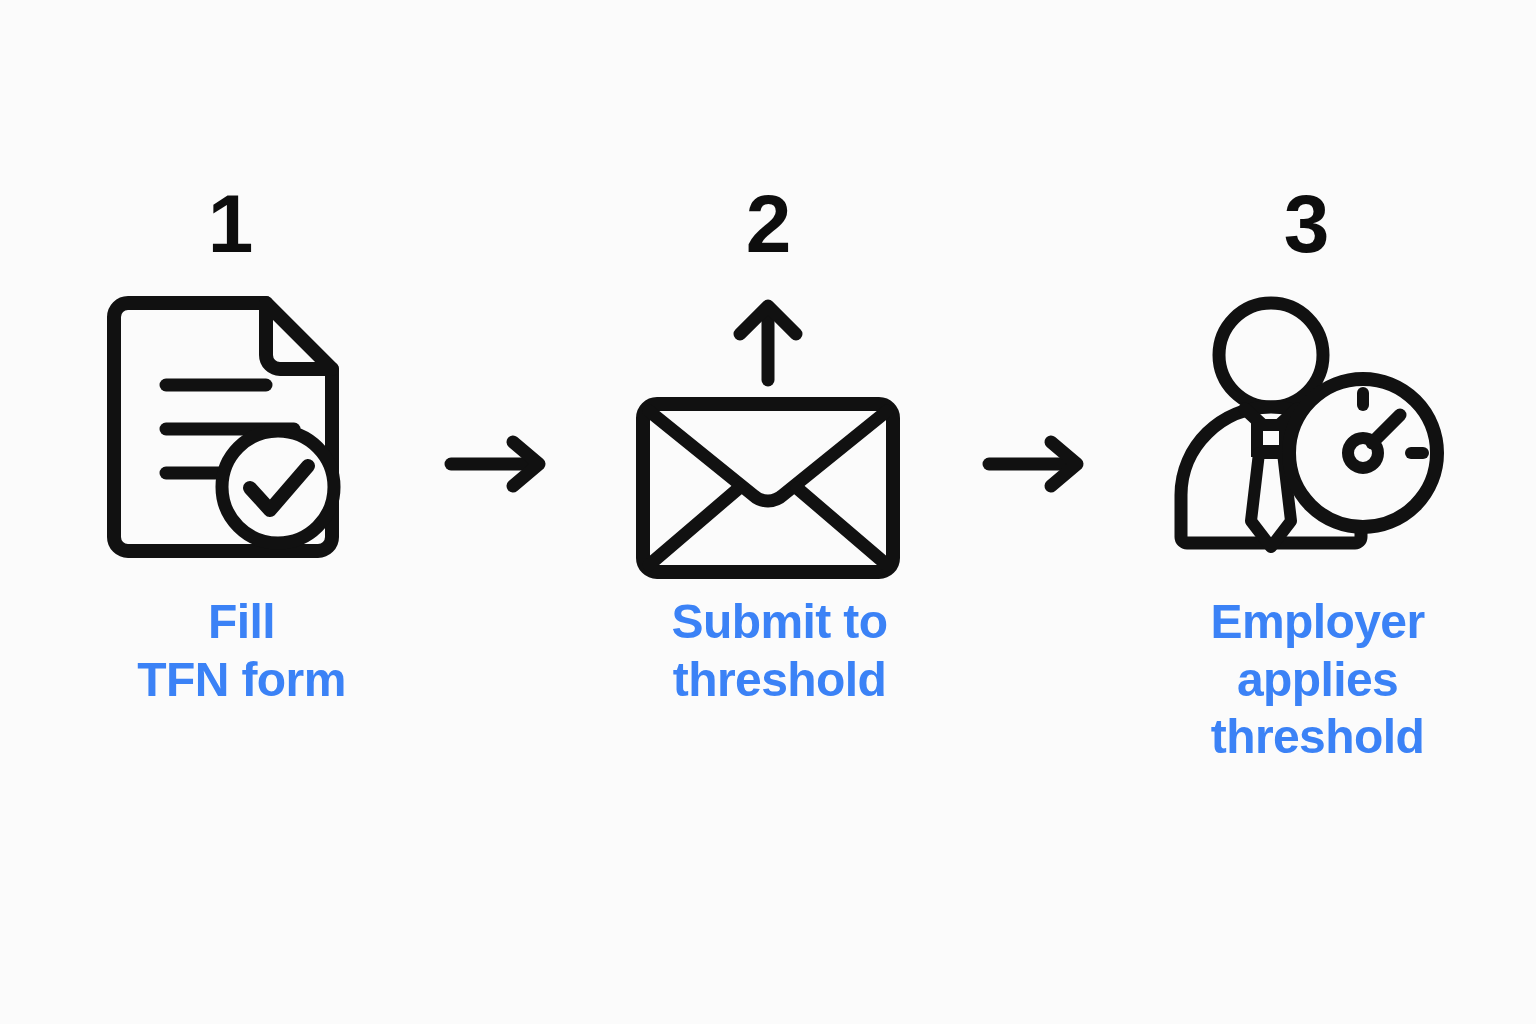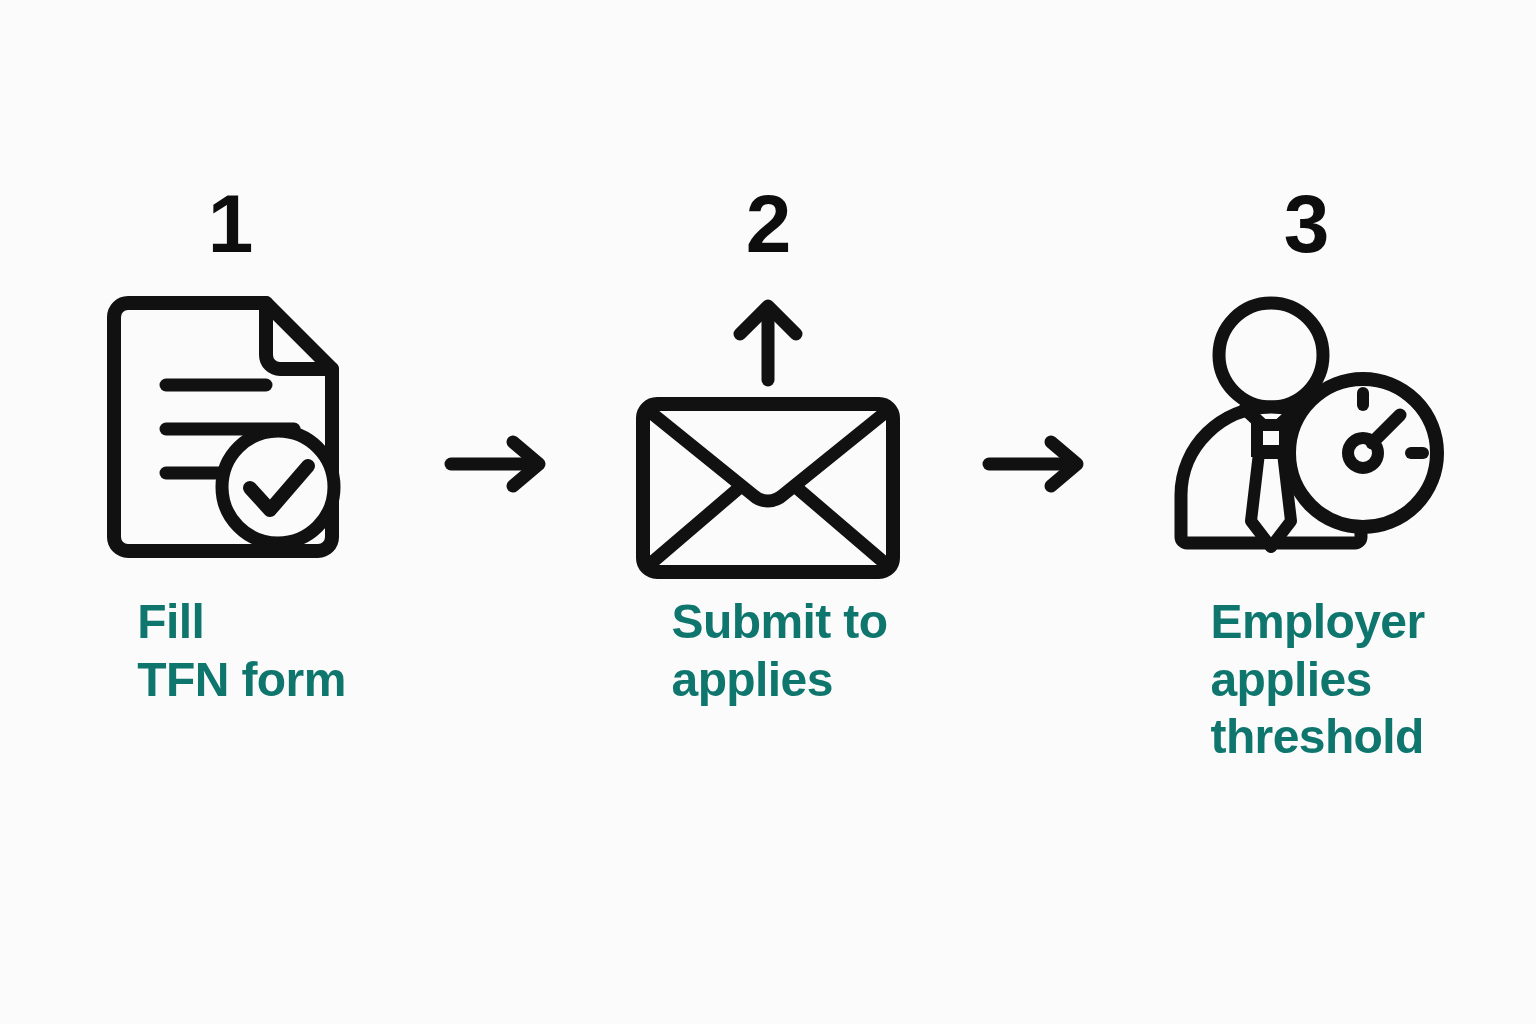--- a/index.html
+++ b/index.html
@@ -60,21 +60,22 @@
   .icon-slot svg {
     display: block;
     overflow: visible;
   }
 
   .step-label {
     margin-top: 38px;
     font-size: 48px;
     font-weight: 700;
     line-height: 1.2;
-    color: #0f766e;
+    color: #3b82f6;
+    text-align: center;
     letter-spacing: -0.6px;
     white-space: pre-line;
     margin-left: 23px;
   }
 
   .connector {
     width: 118px;
     flex: 0 0 118px;
     display: flex;
     align-items: flex-start;
@@ -133,21 +134,21 @@
 
         <g>
           <rect x="8" y="110" width="250" height="168" rx="14" ry="14" stroke="#111111" stroke-width="14" fill="#fbfbfb"></rect>
           <path d="M14 117 L118 201 a22 22 0 0 0 30 0 L252 117" stroke="#111111" stroke-width="13" stroke-linecap="round" stroke-linejoin="round" fill="none"></path>
           <line x1="14" y1="271" x2="104" y2="194" stroke="#111111" stroke-width="13" stroke-linecap="round"></line>
           <line x1="252" y1="271" x2="162" y2="194" stroke="#111111" stroke-width="13" stroke-linecap="round"></line>
         </g>
       </svg>
     </div>
     <div class="step-label">Submit to
-applies</div>
+threshold</div>
   </div>
 
   <div class="connector">
     <div class="arrow-wrap">
       <svg width="112" height="64" viewBox="0 0 112 64" fill="none" aria-hidden="true">
         <line x1="8" y1="32" x2="92" y2="32" stroke="#111111" stroke-width="13" stroke-linecap="round"></line>
         <path d="M70 10 l26 22 l-26 22" stroke="#111111" stroke-width="13" stroke-linecap="round" stroke-linejoin="round" fill="none"></path>
       </svg>
     </div>
   </div>

